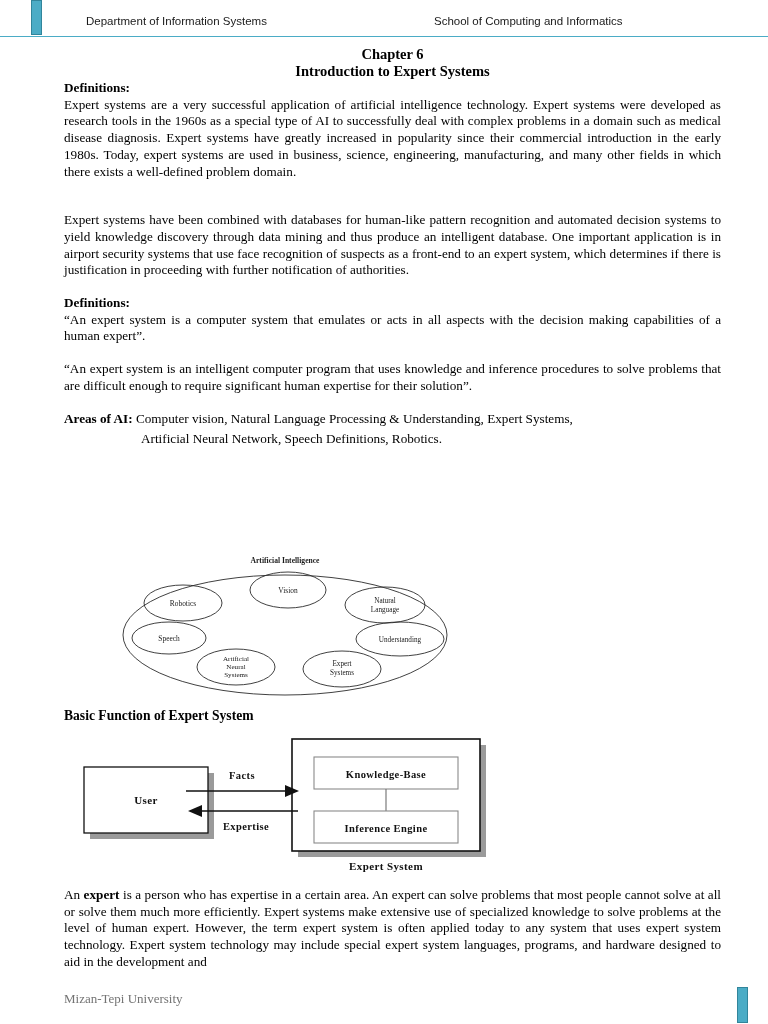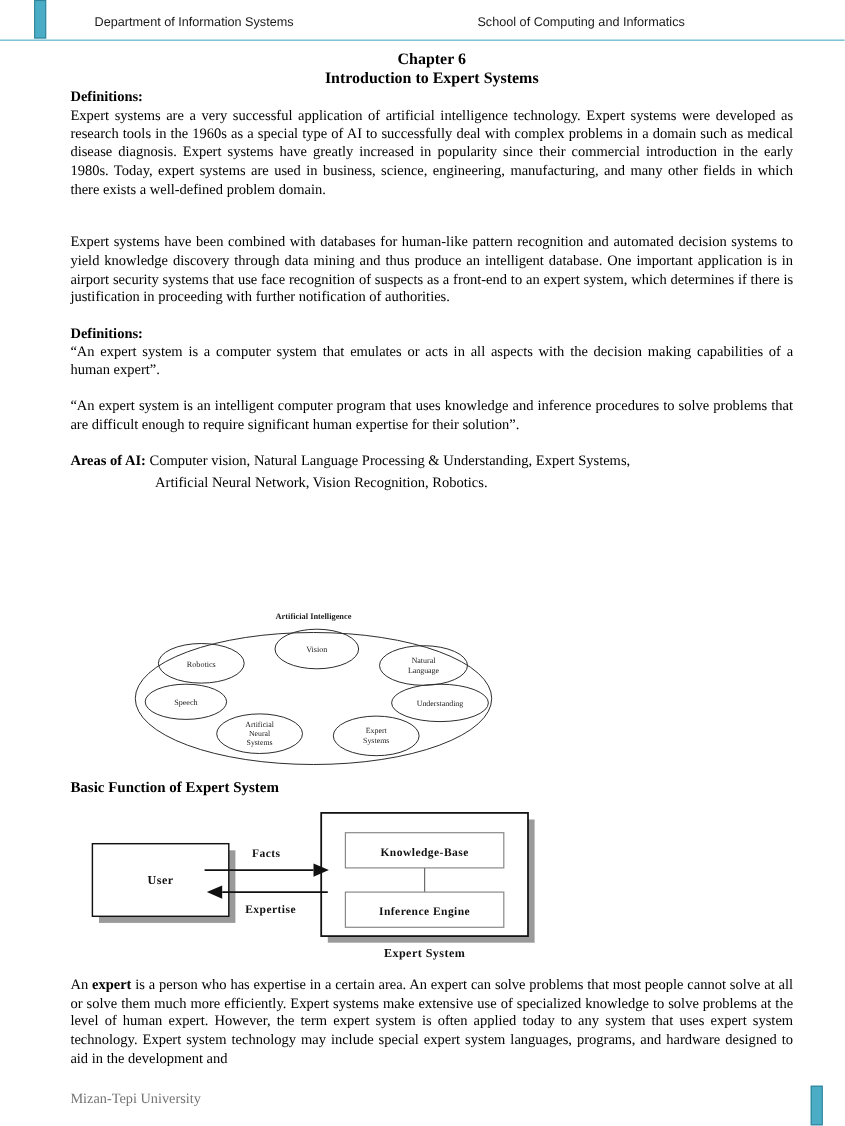--- a/index.html
+++ b/index.html
@@ -164,21 +164,21 @@
   <p class="body">“An expert system is a computer system that emulates or acts in all aspects with the decision making capabilities of a human expert”.</p>
 
   <div class="gap"></div>
   <p class="body">“An expert system is an intelligent computer program that uses knowledge and inference procedures to solve problems that are difficult enough to require significant human expertise for their solution”.</p>
 
   <div class="gap"></div>
   <p class="body">
     <span class="b">Areas of AI:</span><span> Computer vision, Natural Language Processing &amp; Understanding, Expert Systems,</span>
   </p>
   <div class="gap-sm"></div>
-  <p class="indent-line">Artificial Neural Network, Vision Recognition, Robotics.</p>
+  <p class="indent-line">Artificial Neural Network, Speech Definitions, Robotics.</p>
 
 </div>
 
 <div id="ai-diagram">
   <svg width="370" height="148" viewBox="0 0 370 148" xmlns="http://www.w3.org/2000/svg">
 
     <ellipse cx="175" cy="83" rx="162" ry="60" fill="none" stroke="#2b2b2b" stroke-width="0.9"></ellipse>
 
     <text class="dg-label" x="175" y="11" text-anchor="middle" font-size="7.6" font-weight="bold">Artificial Intelligence</text>
 

